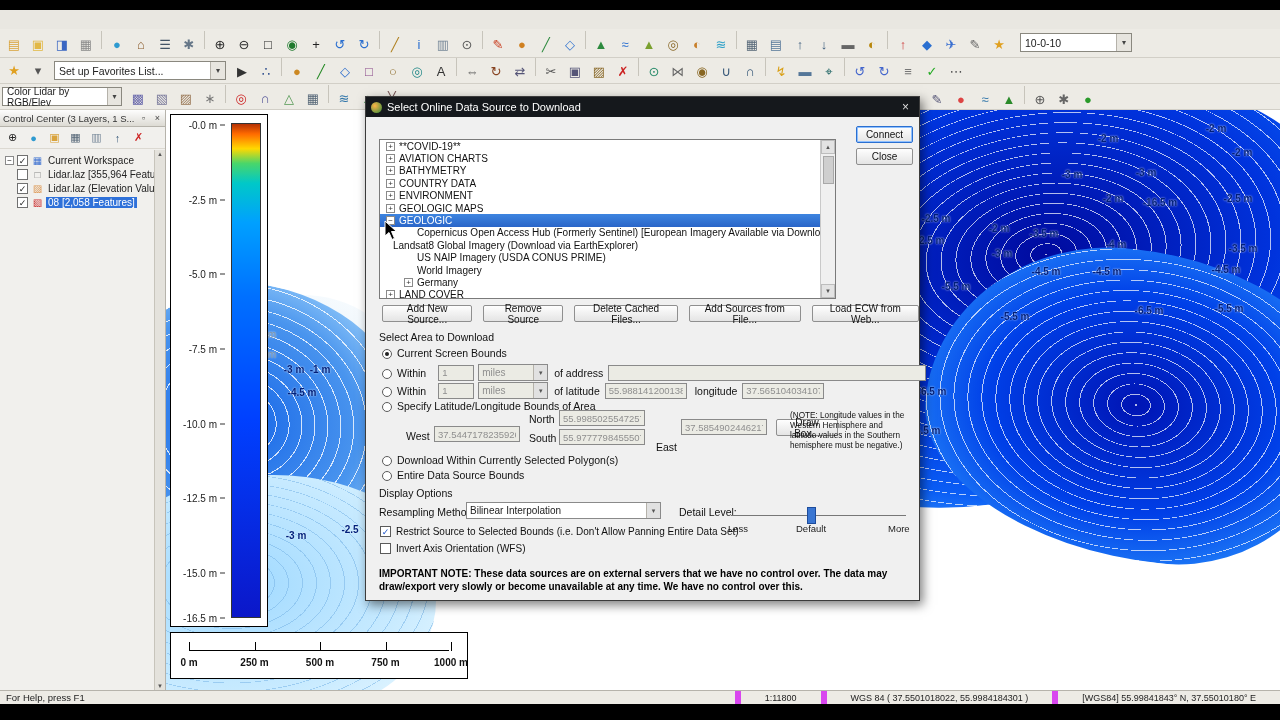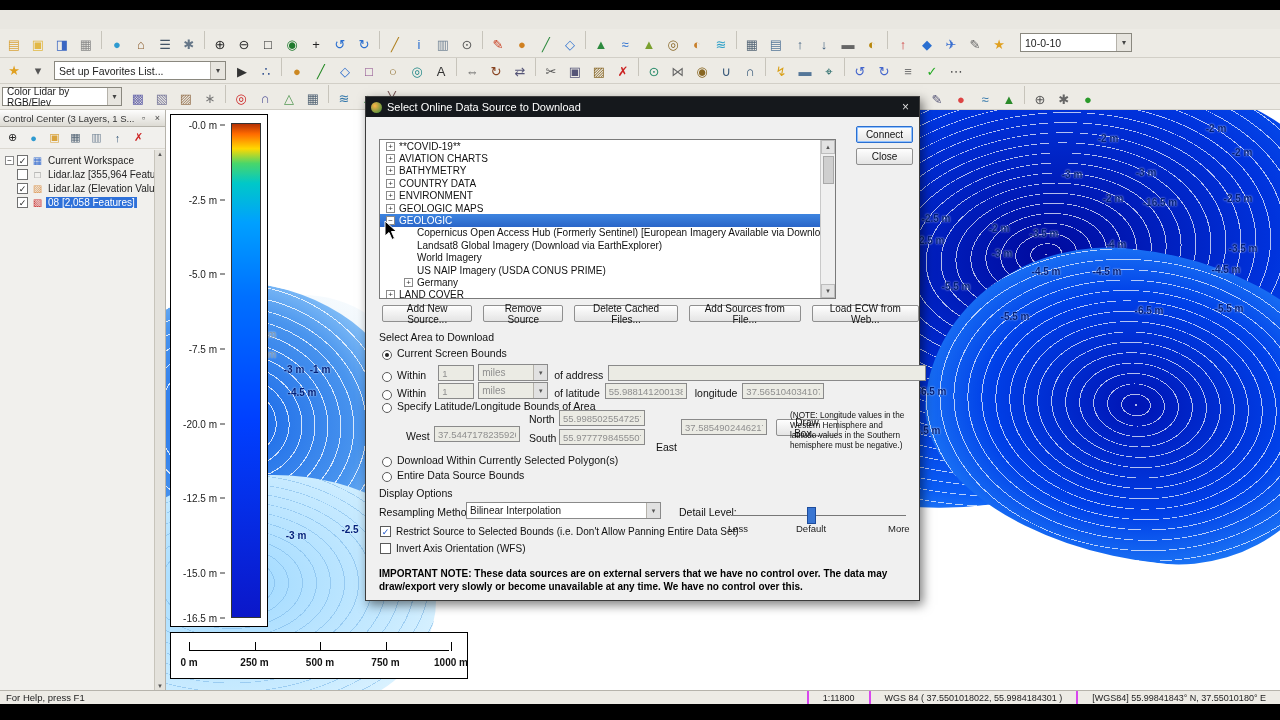--- a/index.html
+++ b/index.html
@@ -84,37 +84,37 @@
   .sexp{width:9px;height:9px;border:1px solid #8a8a8a;background:#fff;color:#333;font-size:8px;line-height:7px;text-align:center;margin:0 4px 0 0;flex:none}
   #src-scroll{position:absolute;right:0;top:0;bottom:0;width:15px;background:#f0f0f0;border-left:1px solid #c9c9c9;display:flex;flex-direction:column;align-items:center;font-size:6px;color:#555}
   #src-scroll .sa{width:100%;height:14px;display:flex;align-items:center;justify-content:center;background:#e3e3e3;border:1px solid #bdbdbd}
   #src-scroll .sthumb{width:11px;height:28px;background:#cfcfcf;border:1px solid #a8a8a8;margin-top:2px}
   #src-scroll .sa.bot{margin-top:auto}
   .btn{display:inline-flex;align-items:center;justify-content:center;background:linear-gradient(#fefefe,#e4e4e4);border:1px solid #8f8f8f;border-radius:2px;font-size:10px;height:17px;padding:0 7px;color:#111;cursor:default}
   .btn.primary{border:1px solid #2a6fd0;box-shadow:inset 0 0 0 1px #8fc0ff}
   #src-buttons{position:absolute;left:16px;top:188px;display:flex;gap:11px}
   .radio{display:inline-block;width:10px;height:10px;border:1px solid #5a5a5a;border-radius:50%;background:#fff;margin-right:5px;flex:none;position:relative;top:1px}
   .radio.on::after{content:"";position:absolute;left:2px;top:2px;width:4px;height:4px;border-radius:50%;background:#222}
-  .rrow{position:absolute;display:flex;align-items:flex-end;white-space:nowrap;font-size:10.5px}
+  .rrow{position:absolute;display:flex;align-items:center;white-space:nowrap;font-size:10.5px}
   .txt{border:1px solid #8a8a8a;background:#fff;font-size:9.5px;height:16px;padding:0 3px;font-family:"Liberation Sans",sans-serif;color:#222}
   .txt.dis,.scombo.dis{background:#ebebe4;color:#8f8f8f}
   .scombo{display:inline-flex;align-items:center;justify-content:space-between;border:1px solid #8a8a8a;background:#fff;height:17px;font-size:10px;padding-left:3px;color:#222}
   .scombo .arr{width:14px;height:100%;display:flex;align-items:center;justify-content:center;background:#e1e1e1;border-left:1px solid #b5b2aa;font-size:7px;color:#555}
   .chk{display:inline-block;width:11px;height:11px;border:1px solid #5a5a5a;background:#fff;margin-right:5px;font-size:9px;line-height:10px;text-align:center;color:#1a52c8;flex:none}
   #note-box{position:absolute;left:424px;top:294px;width:120px;font-size:8.2px;line-height:1.2;color:#111}
   #important{position:absolute;left:13px;top:451px;width:531px;font-size:10px;font-weight:bold;line-height:1.25;color:#000}
   #slider-track{position:absolute;left:365px;top:398px;width:175px;height:1px;background:#777}
   #slider-thumb{position:absolute;left:441px;top:390px;width:9px;height:17px;background:#3a76d2;border:1px solid #1d4c9c}
   .slbl{position:absolute;font-size:9.5px;color:#222}
 
   
   #status{position:absolute;left:0;top:680px;width:1280px;height:14px;background:#edebe5;border-top:1px solid #b6b3ab;display:flex;align-items:center;font-size:9.5px;color:#222}
   #status .help{padding:0 6px}
   #status .cells{margin-left:auto;display:flex;height:100%}
-  #status .cell{border-left:2px solid #d946ef;padding:0 14px;display:flex;align-items:center;white-space:nowrap;font-size:9px}
+  #status .cell{border-left:6px solid #d946ef;padding:0 24px;display:flex;align-items:center;white-space:nowrap;font-size:9px}
 
   #cursor{position:absolute;left:384px;top:210px;z-index:60}
 </style>
 </head>
 <body>
 
 <div id="screen">
 <div id="app">
 
 
@@ -244,21 +244,21 @@
             </div>
             <div class="ltick" style="top:159.379px">
               <span>-5.0 m</span>
               <span class="dash"></span>
             </div>
             <div class="ltick" style="top:234.0685px">
               <span>-7.5 m</span>
               <span class="dash"></span>
             </div>
             <div class="ltick" style="top:308.758px">
-              <span>-20.0 m</span>
+              <span>-10.0 m</span>
               <span class="dash"></span>
             </div>
             <div class="ltick" style="top:383.4968px">
               <span>-12.5 m</span>
               <span class="dash"></span>
             </div>
             <div class="ltick" style="top:458.137px">
               <span>-15.0 m</span>
               <span class="dash"></span>
             </div>
@@ -322,31 +322,31 @@
                 <span>GEOLOGIC MAPS</span>
               </div>
               <div class="srow sel" style="padding-left:6px">
                 <span class="sexp">−</span>
                 <span>GEOLOGIC</span>
               </div>
               <div class="srow" style="padding-left:24px">
                 <span style="width:13px;flex:none"></span>
                 <span>Copernicus Open Access Hub (Formerly Sentinel) [European Imagery Available via Download]</span>
               </div>
+              <div class="srow" style="">
+                <span style="width:13px;flex:none"></span>
+                <span>Landsat8 Global Imagery (Download via EarthExplorer)</span>
+              </div>
               <div class="srow" style="padding-left:24px">
                 <span style="width:13px;flex:none"></span>
-                <span>Landsat8 Global Imagery (Download via EarthExplorer)</span>
+                <span>US NAIP Imagery (USDA CONUS PRIME)</span>
               </div>
               <div class="srow" style="padding-left:24px">
                 <span style="width:13px;flex:none"></span>
                 <span>World Imagery</span>
-              </div>
-              <div class="srow" style="padding-left:24px">
-                <span style="width:13px;flex:none"></span>
-                <span>US NAIP Imagery (USDA CONUS PRIME)</span>
               </div>
               <div class="srow" style="padding-left:24px">
                 <span class="sexp">+</span>
                 <span>Germany</span>
               </div>
               <div class="srow" style="padding-left:6px">
                 <span class="sexp">+</span>
                 <span>LAND COVER</span>
               </div>
             </div>

